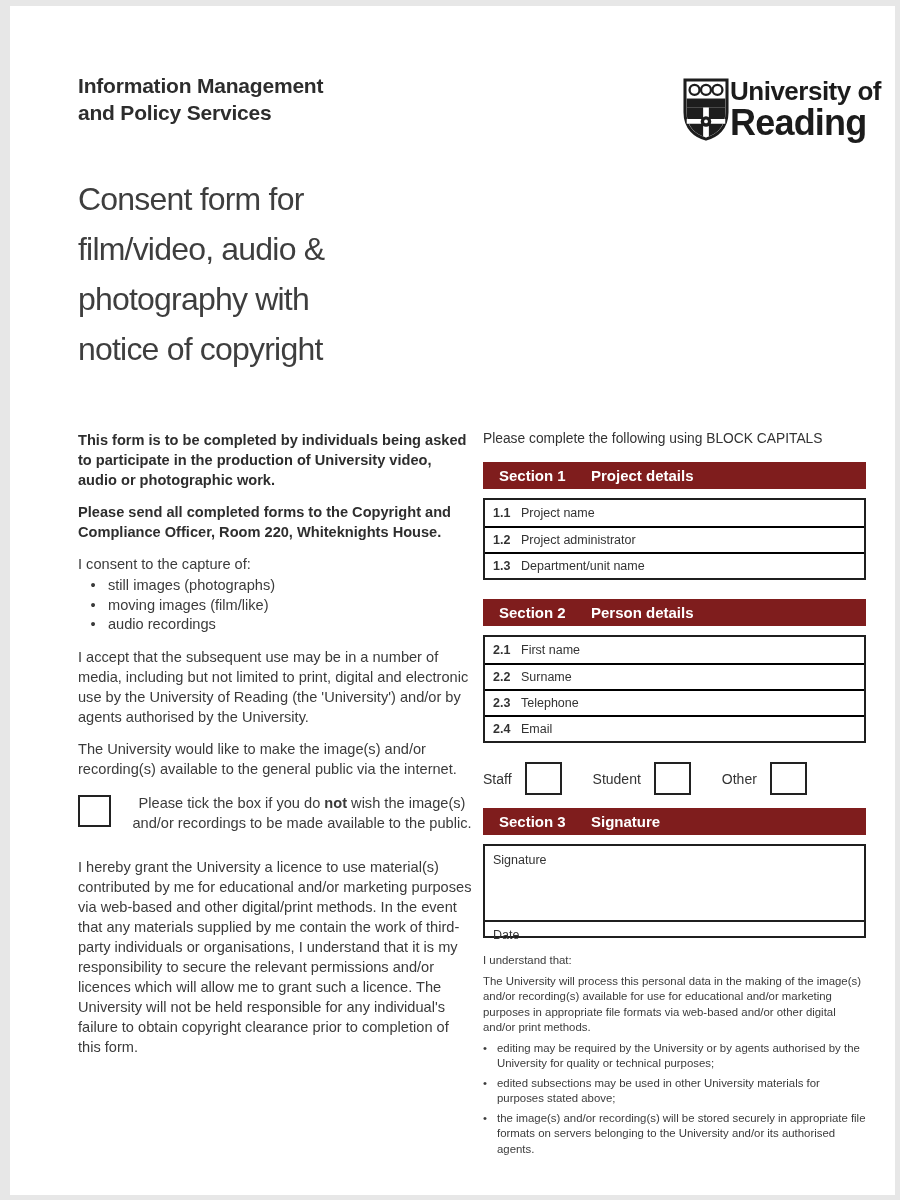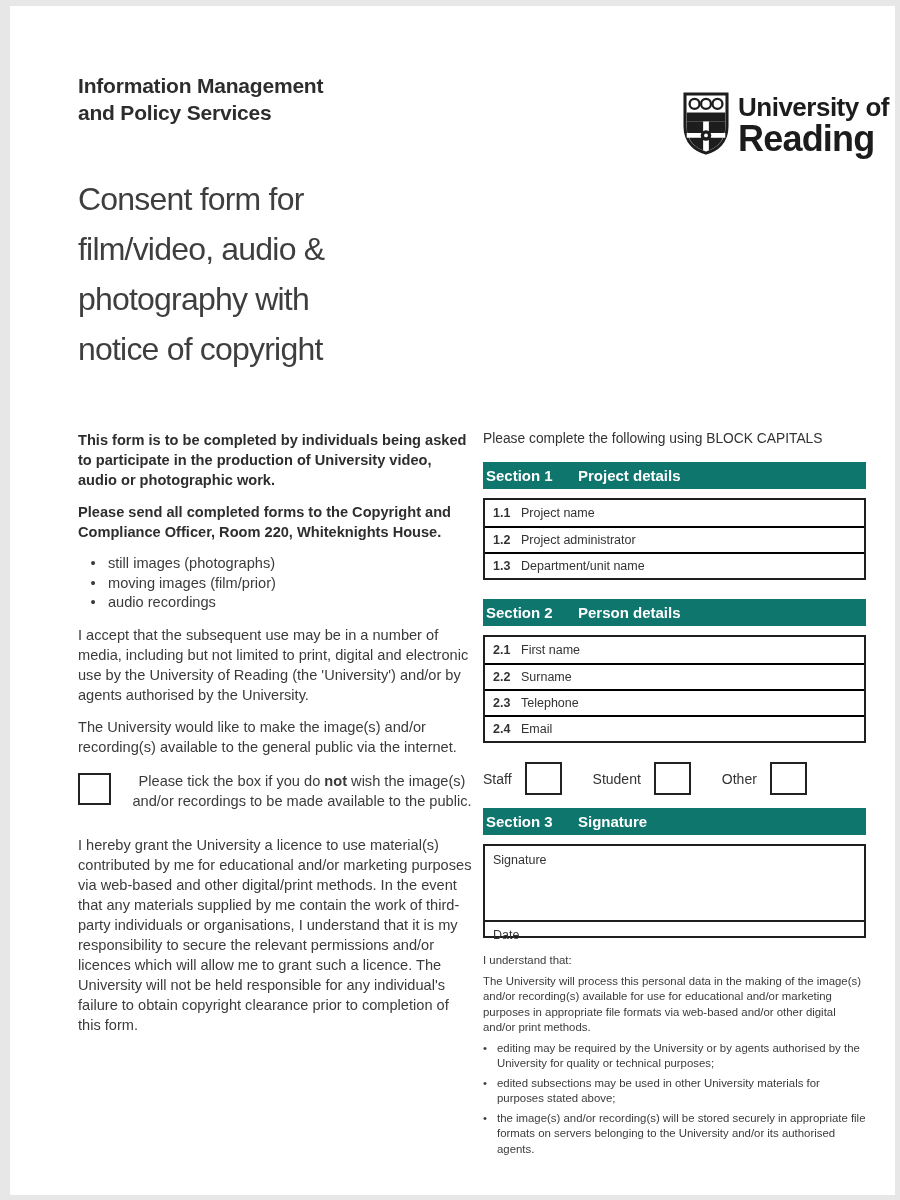--- a/index.html
+++ b/index.html
@@ -16,22 +16,22 @@
     background:#ffffff;
   }
 
   
   .dept {
     position:absolute; left:68px; top:66px;
     font-size:21px; line-height:27px; font-weight:bold; color:#2d2d2d;
     letter-spacing:-0.2px;
   }
   .logo {
-    position:absolute; left:672px; top:86px;
-    display:flex; align-items:flex-start; gap:8px;
+    position:absolute; left:672px; top:70px;
+    display:flex; align-items:flex-end; 
   }
   .logo svg { display:block; }
   .logo-text { padding-top:2px; color:#1c1c1c; }
   .logo-top  { font-size:26px; line-height:26px; font-weight:600; letter-spacing:-0.5px; }
   .logo-bottom { font-size:36px; line-height:36px; font-weight:bold; letter-spacing:-0.8px; margin-top:1px; }
 
   
   .title {
     position:absolute; left:68px; top:168px;
     font-size:32px; line-height:50px; font-weight:400;
@@ -56,22 +56,22 @@
   }
   .tick-text { flex:1; }
 
   
   .col-right {
     position:absolute; left:473px; top:424px; width:383px;
     font-size:14px; line-height:18px;
   }
   .rc-intro { margin-bottom:14px; font-size:13.8px; color:#333; }
   .section-bar {
-    height:27px; background:#0f766e; color:#ffffff;
-    display:flex; align-items:center; padding-left:3px;
+    height:27px; background:#7f1d1d; color:#ffffff;
+    display:flex; align-items:center; padding-left:16px;
     font-size:15px; margin-bottom:9px;
   }
   .section-bar .sec-id { font-weight:600; width:92px; }
   .section-bar .sec-name { font-weight:bold; }
   .form-table { border:2px solid #1f1f1f; margin-bottom:19px; }
   .form-row {
     display:flex; align-items:center; height:26px; padding-left:8px;
     border-top:2px solid #000000; font-size:12.5px; color:#333;
   }
   .form-row:first-child { border-top:none; }
@@ -137,28 +137,29 @@
   <h1 class="title">
     <div>Consent form for</div>
     <div>film/video, audio &amp;</div>
     <div>photography with</div>
     <div>notice of copyright</div>
   </h1>
 
   <div class="col-left">
     <p class="bold">This form is to be completed by individuals being asked to participate in the production of University video, audio or photographic work.</p>
     <p class="bold">Please send all completed forms to the Copyright and Compliance Officer, Room 220, Whiteknights House.</p>
+    <p class="consent-intro">I consent to the capture of:</p>
     <ul class="bullets">
       <li>
         <span class="dot">•</span>
         <span>still images (photographs)</span>
       </li>
       <li>
         <span class="dot">•</span>
-        <span>moving images (film/prior)</span>
+        <span>moving images (film/like)</span>
       </li>
       <li>
         <span class="dot">•</span>
         <span>audio recordings</span>
       </li>
     </ul>
     <p>I accept that the subsequent use may be in a number of media, including but not limited to print, digital and electronic use by the University of Reading (the 'University') and/or by agents authorised by the University.</p>
     <p>The University would like to make the image(s) and/or recording(s) available to the general public via the internet.</p>
     <div class="tick-row">
       <div class="checkbox"></div>

